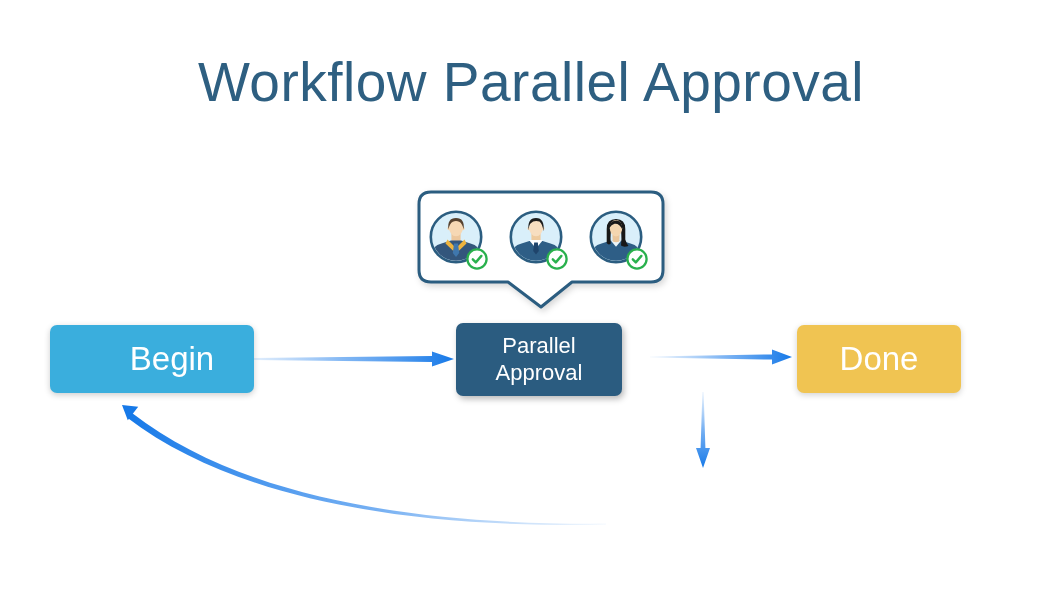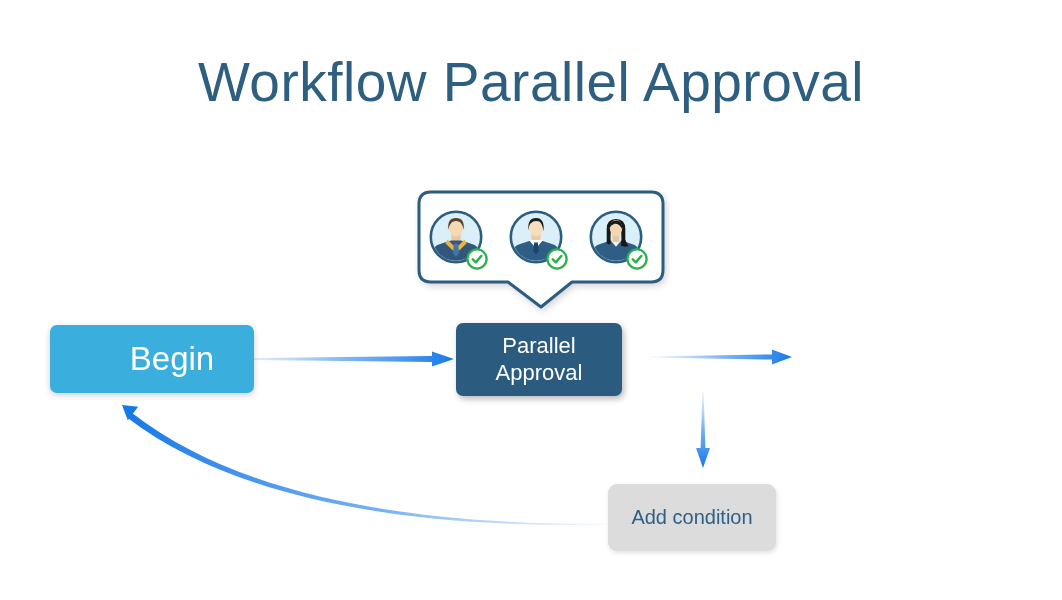--- a/index.html
+++ b/index.html
@@ -137,18 +137,18 @@
   </svg>
 
   <div class="node node-begin">
     <span>Begin</span>
   </div>
 
   <div class="node node-parallel">
     <span>Parallel Approval</span>
   </div>
 
+  <div class="node node-done">
+    <span>Done</span>
+  </div>
 
-  <div class="node node-addcond">
-    <span>Add condition</span>
-  </div>
 
 </div>
 
 </body></html>

